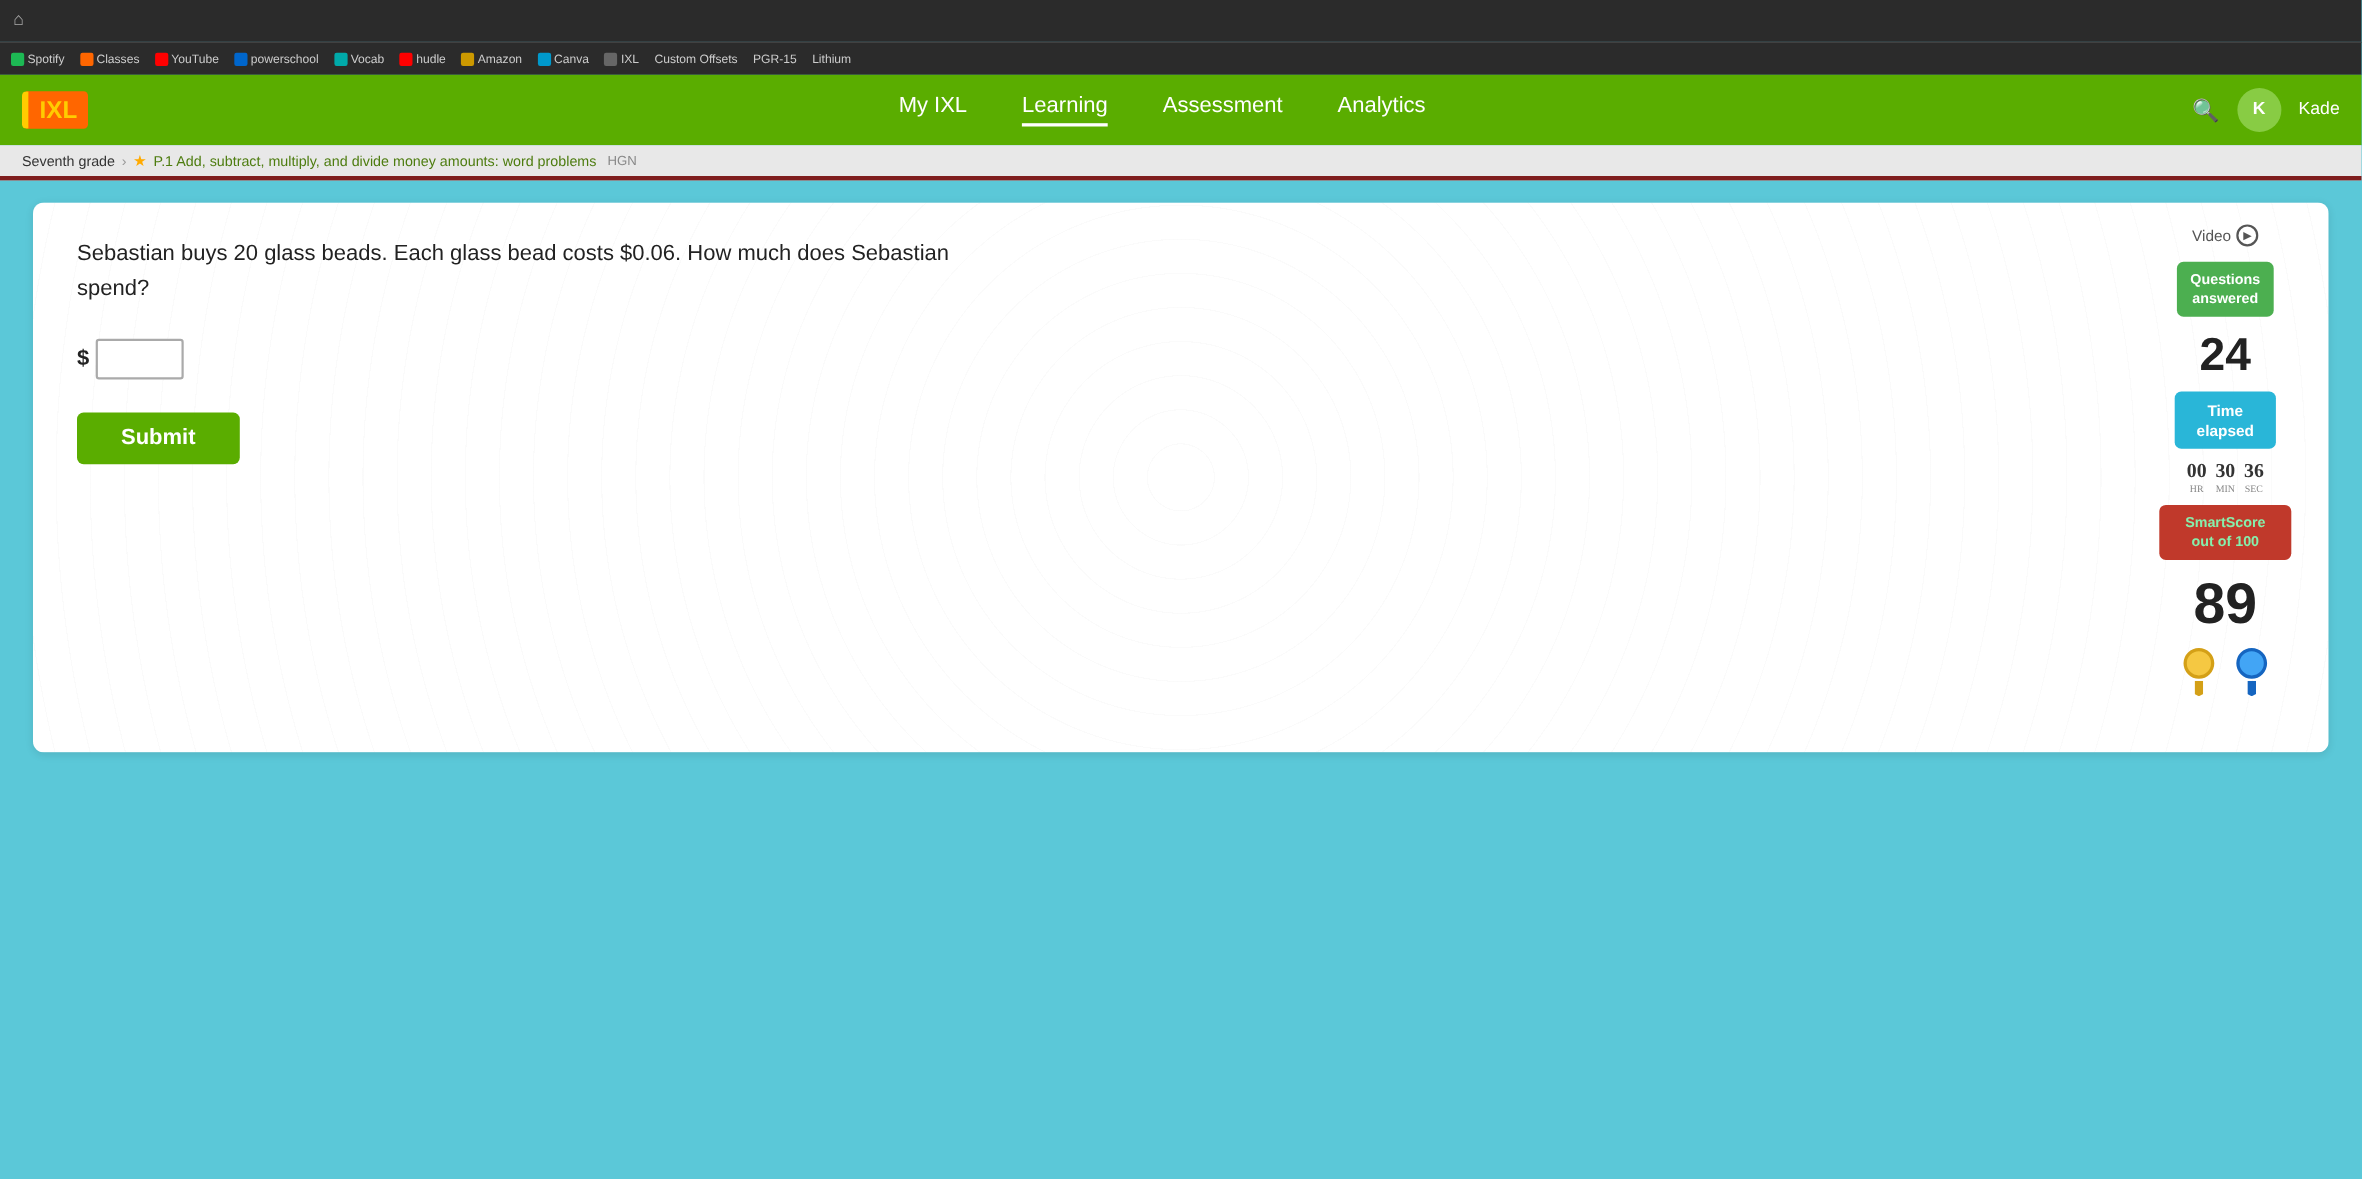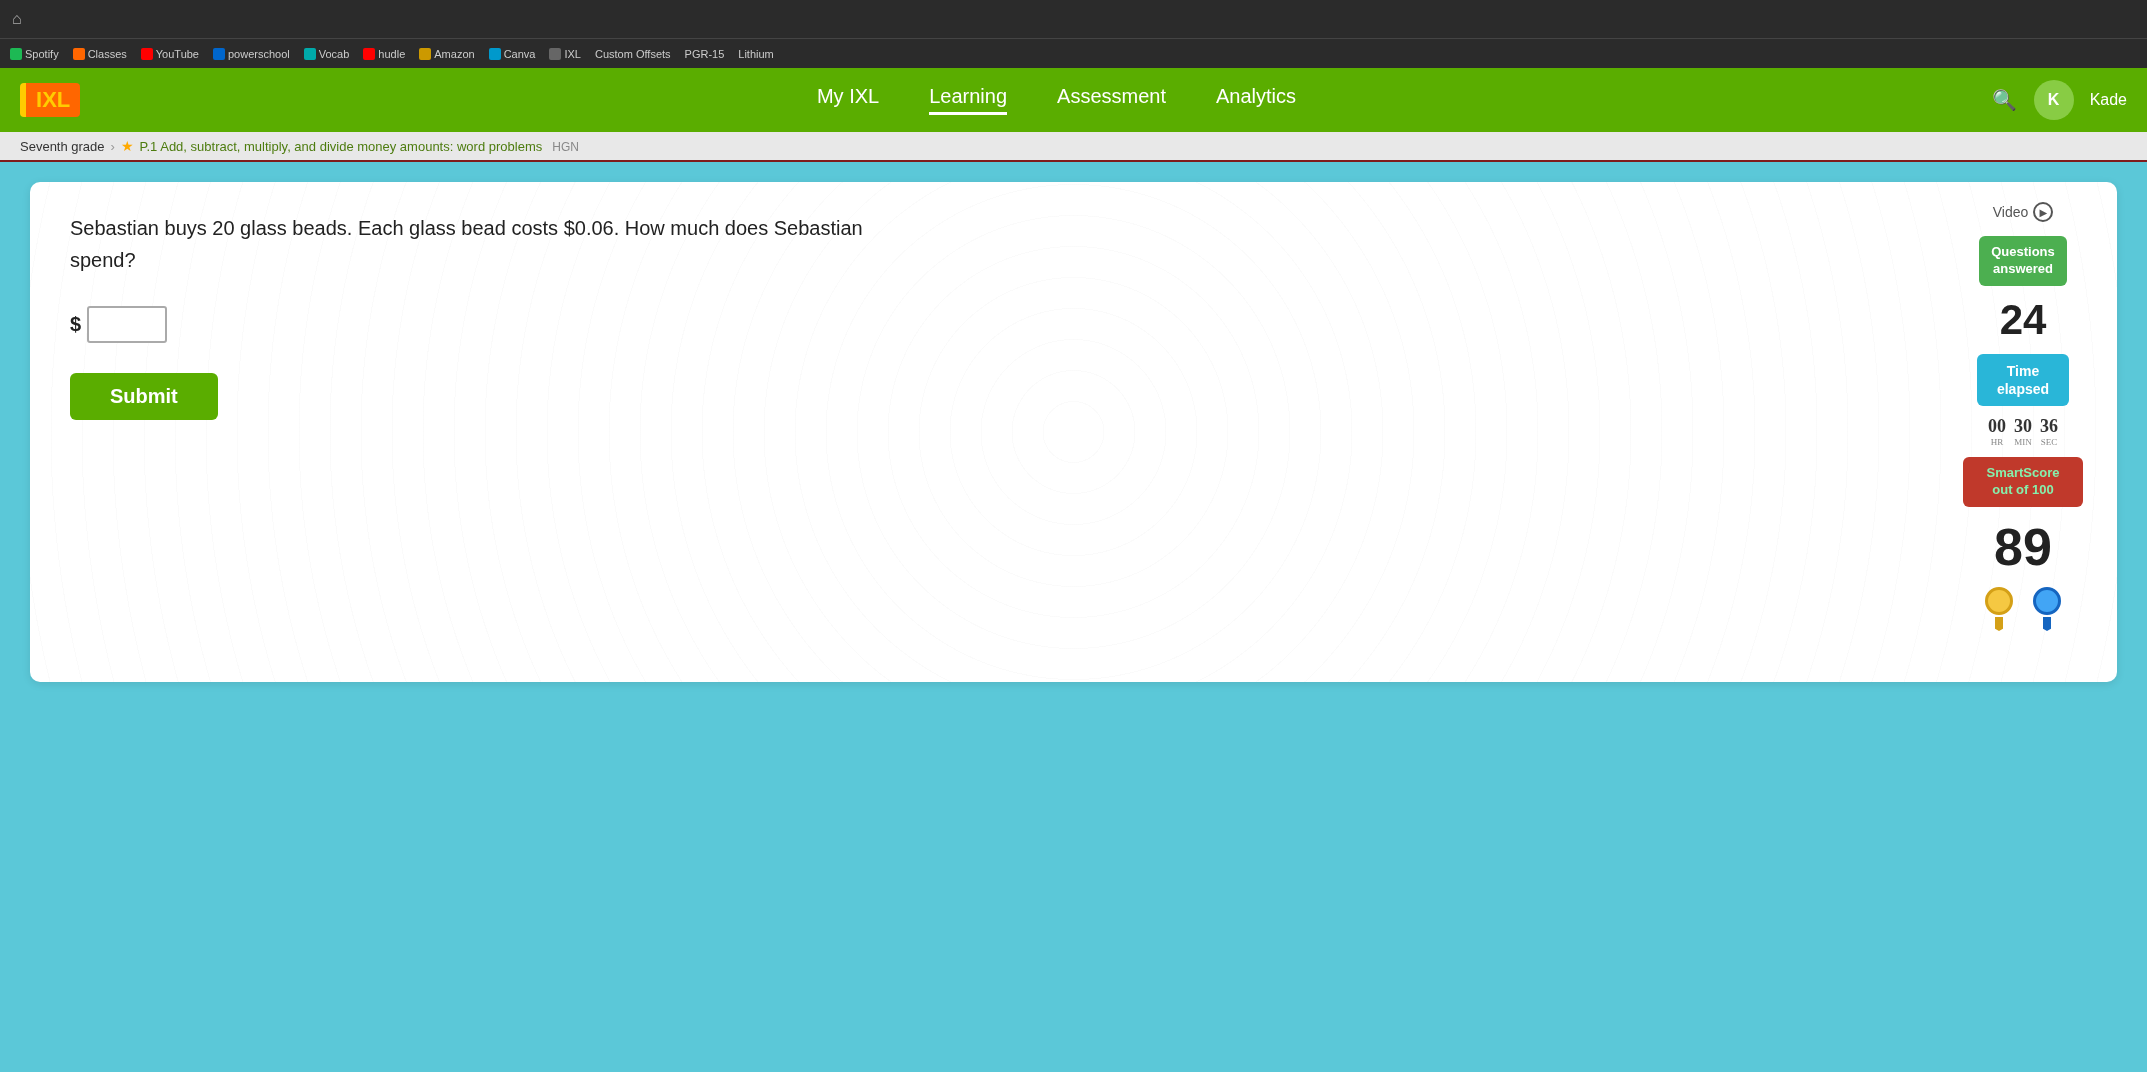--- a/index.html
+++ b/index.html
@@ -113,23 +113,23 @@
     }
     .user-name { color: white; font-size: 16px; }
 
     
     .breadcrumb-bar {
       background: #e8e8e8;
       padding: 6px 20px;
       font-size: 13px;
       color: #555;
       display: flex;
-      align-items: flex-end;
+      align-items: center;
       gap: 6px;
-      border-bottom: 2px solid #7f1d1d;
+      border-bottom: 4px solid #7f1d1d;
     }
     .breadcrumb-link { color: #333; cursor: pointer; }
     .breadcrumb-sep { color: #999; }
     .breadcrumb-star { color: #ffaa00; font-size: 14px; }
     .breadcrumb-current { color: #4d7c0f; }
     .breadcrumb-code { color: #888; font-size: 12px; margin-left: 4px; }
 
     
     .main-area {
       padding: 20px 30px;

